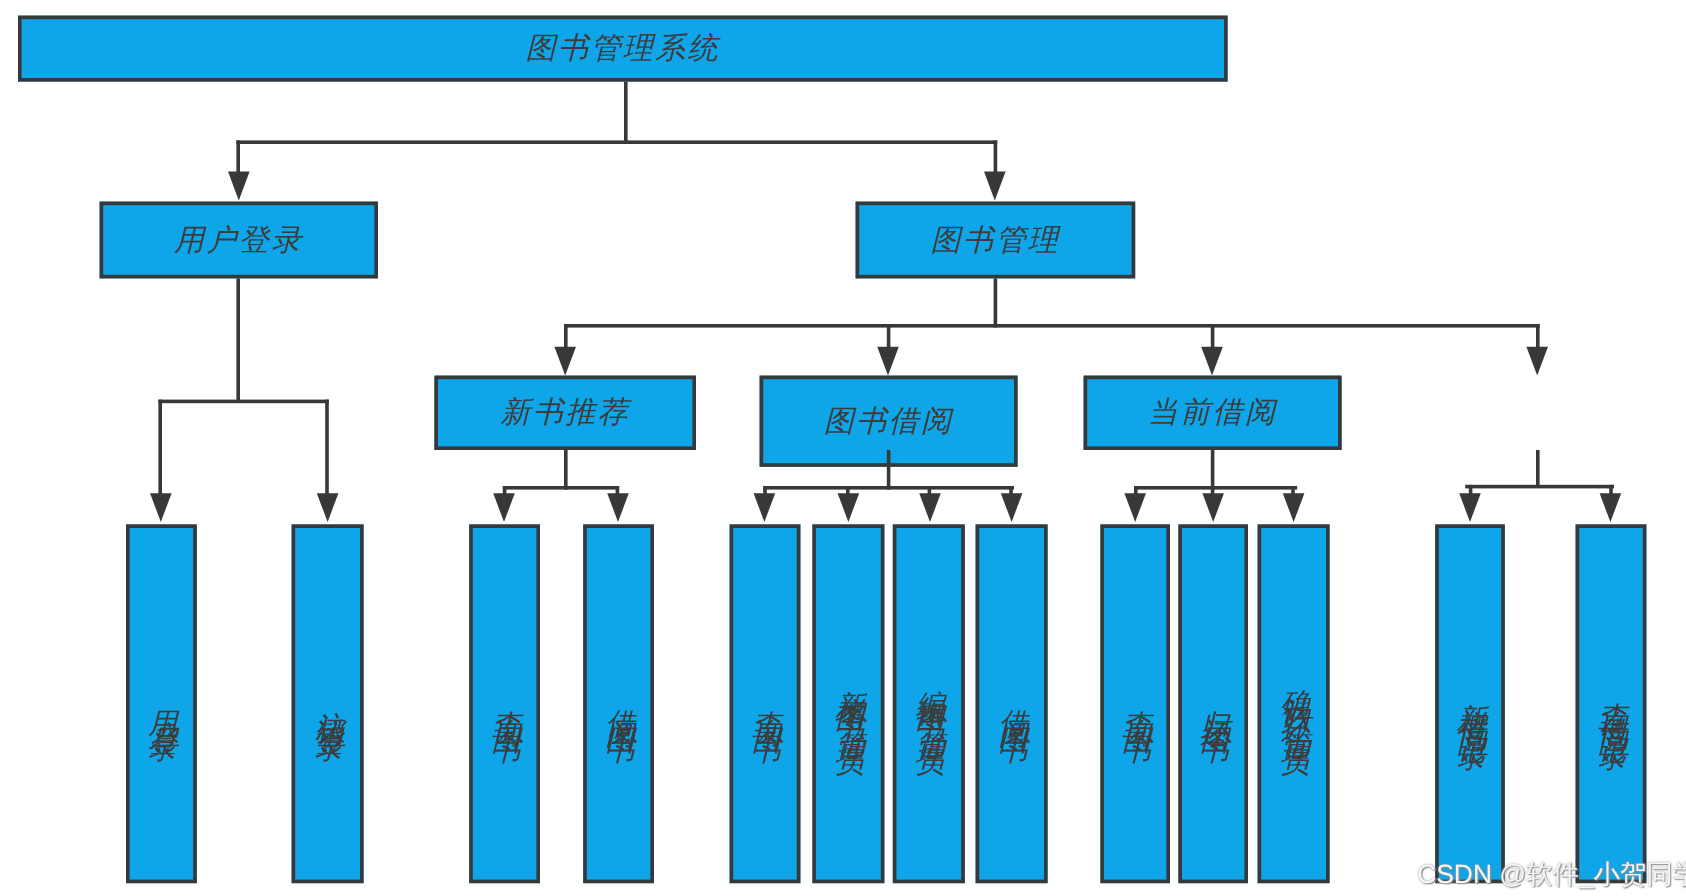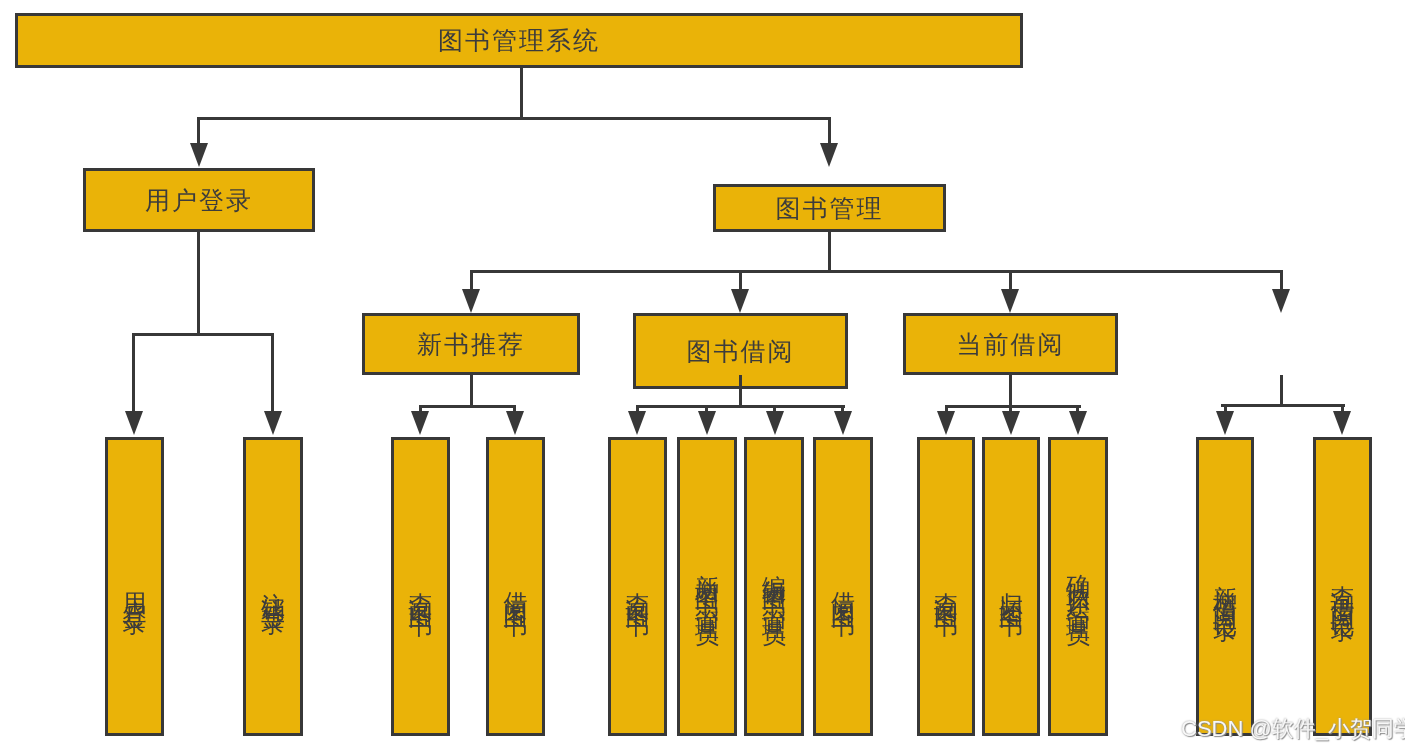--- a/index.html
+++ b/index.html
@@ -15,28 +15,29 @@
   }
   #canvas {
     position: relative;
     width: 1405px;
     height: 747px;
     background: var(--background);
     overflow: hidden;
   }
   .box {
     position: absolute;
-    background: #eab308;
+    background: #0ea5e9;
     border: 3px solid var(--line);
     color: var(--text);
     display: flex;
     align-items: center;
     justify-content: center;
     text-align: center;
     line-height: 1;
+    font-style: italic;
   }
   .box.h {
     font-size: 25px;
     letter-spacing: 2px;
     white-space: nowrap;
   }
   .box.v {
     writing-mode: vertical-rl;
     font-size: 24px;
     letter-spacing: 7px;
@@ -73,21 +74,21 @@
   <div class="box h" style="left:15px; top:13px; width:1008px; height:55px;">图书管理系统</div>
 
   <div class="ln" style="left:520px; top:68px; width:3px; height:51px;"></div>
   <div class="ln" style="left:197px; top:117px; width:634px; height:3px;"></div>
   <div class="ln" style="left:197px; top:117px; width:3px; height:30px;"></div>
   <div class="arr" style="left:190px; top:143px;"></div>
   <div class="ln" style="left:828px; top:117px; width:3px; height:30px;"></div>
   <div class="arr" style="left:820px; top:143px;"></div>
 
   <div class="box h" style="left:83px; top:168px; width:232px; height:64px;">用户登录</div>
-  <div class="box h" style="left:713px; top:184px; width:233px; height:48px;">图书管理</div>
+  <div class="box h" style="left:713px; top:168px; width:233px; height:64px;">图书管理</div>
 
   <div class="ln" style="left:197px; top:232px; width:3px; height:103px;"></div>
   <div class="ln" style="left:132px; top:333px; width:142px; height:3px;"></div>
   <div class="ln" style="left:132px; top:333px; width:3px; height:80px;"></div>
   <div class="arr" style="left:125px; top:411px;"></div>
   <div class="ln" style="left:271px; top:333px; width:3px; height:80px;"></div>
   <div class="arr" style="left:264px; top:411px;"></div>
 
   <div class="ln" style="left:828px; top:232px; width:3px; height:41px;"></div>
   <div class="ln" style="left:470px; top:270px; width:813px; height:3px;"></div>

